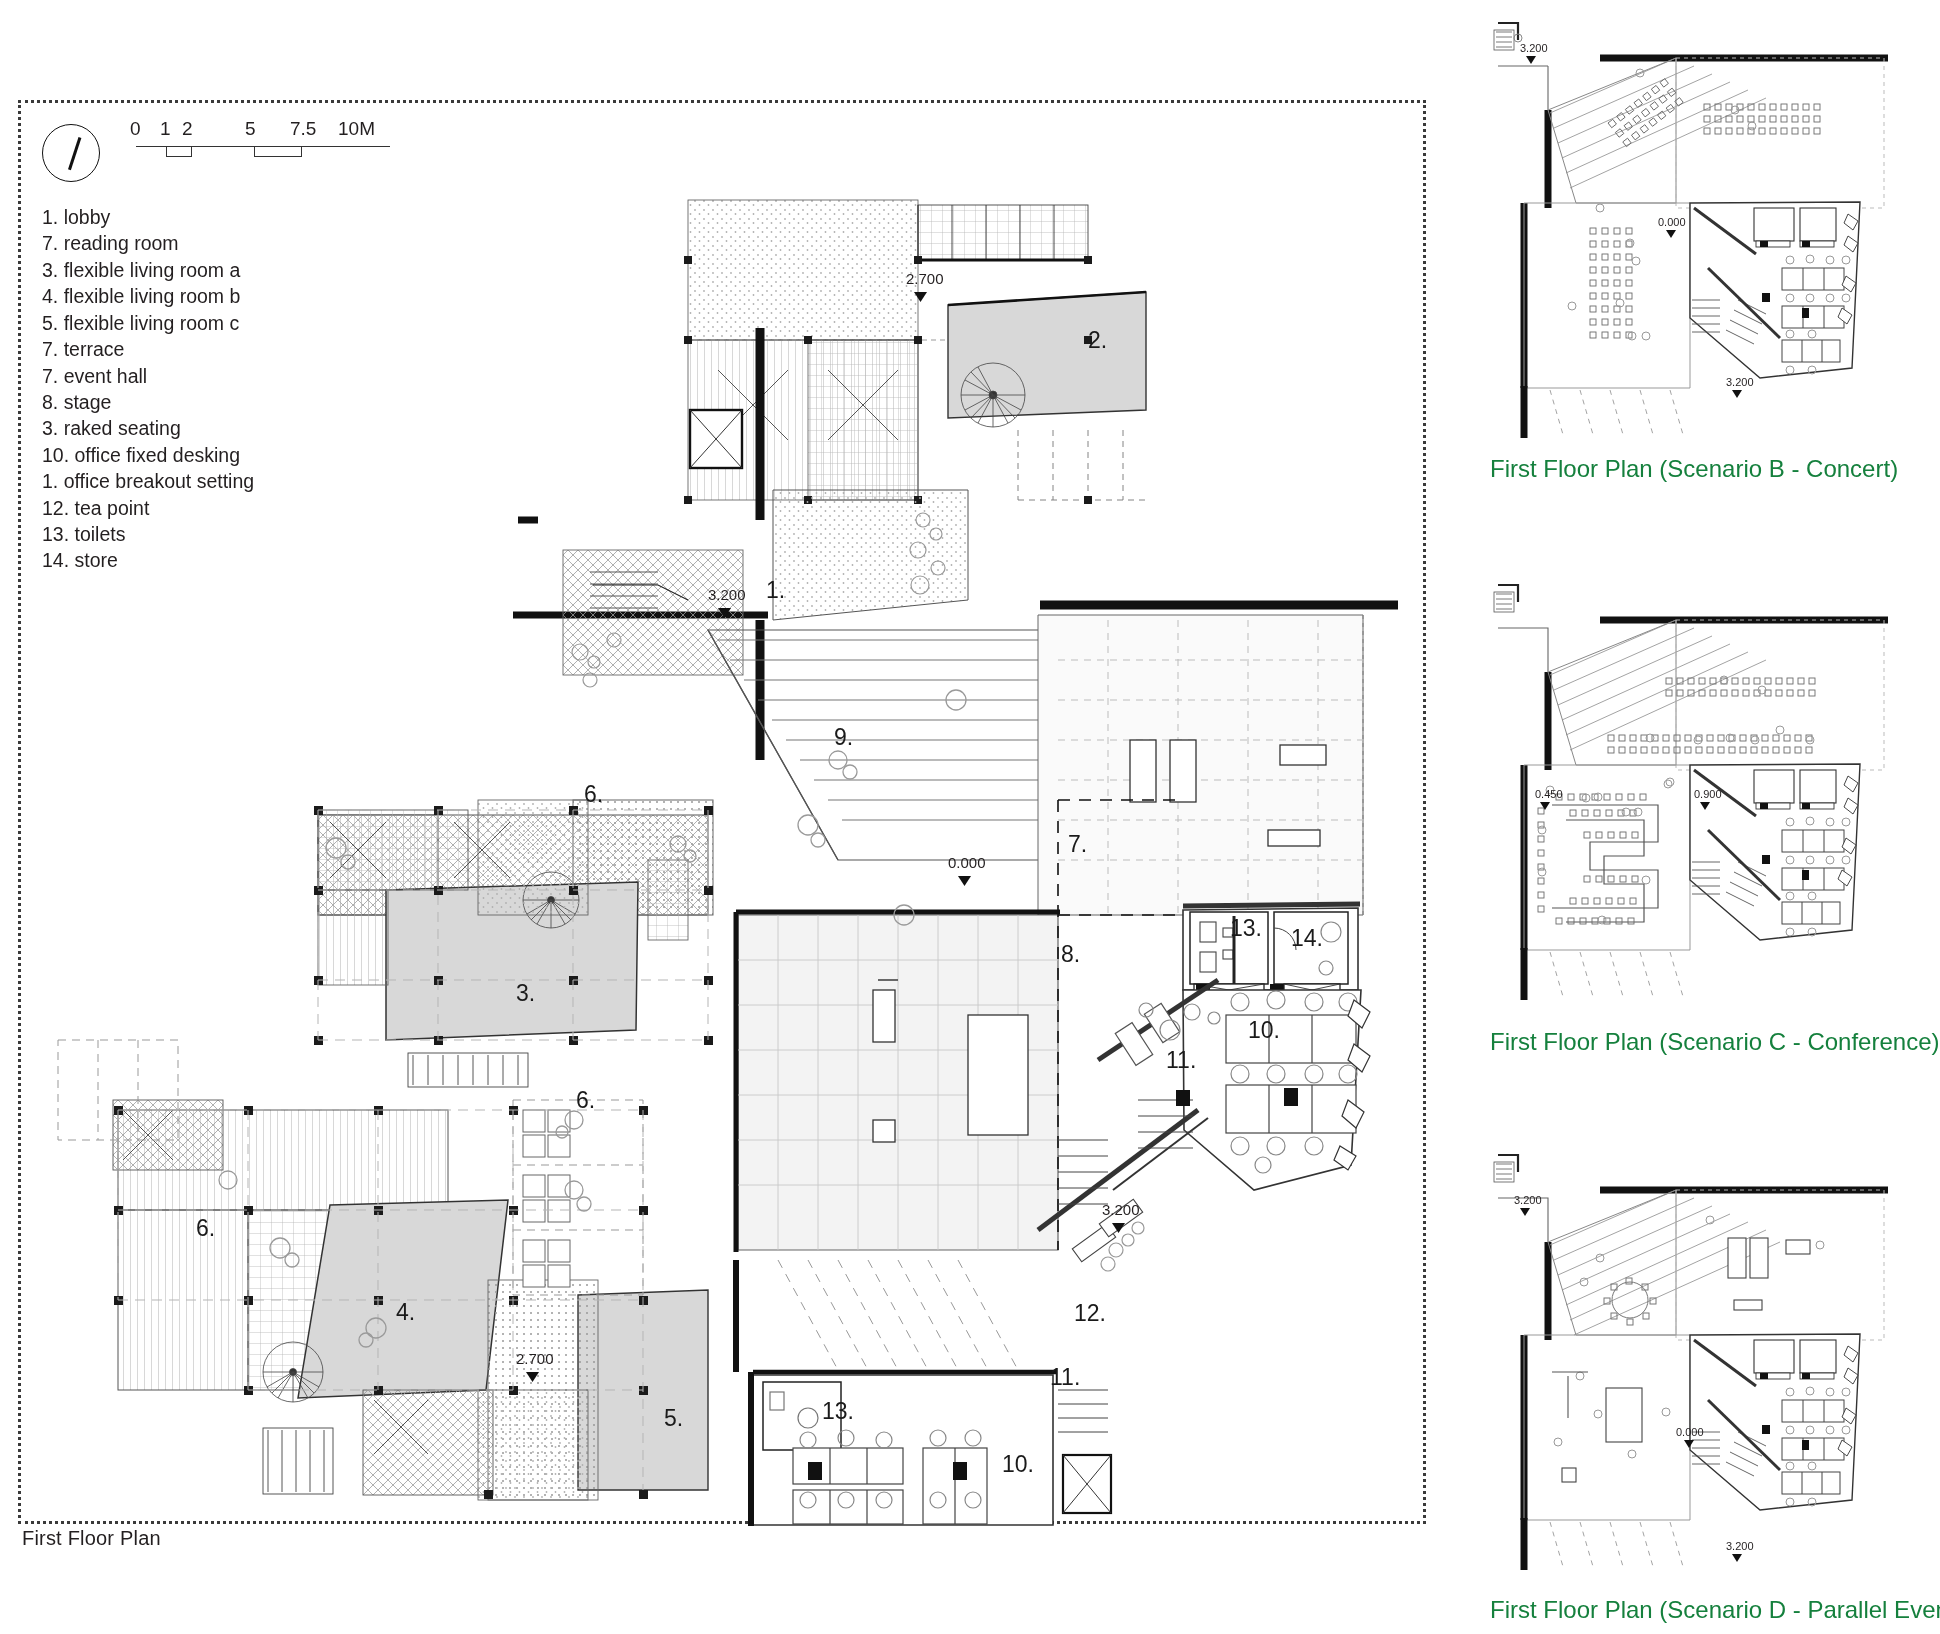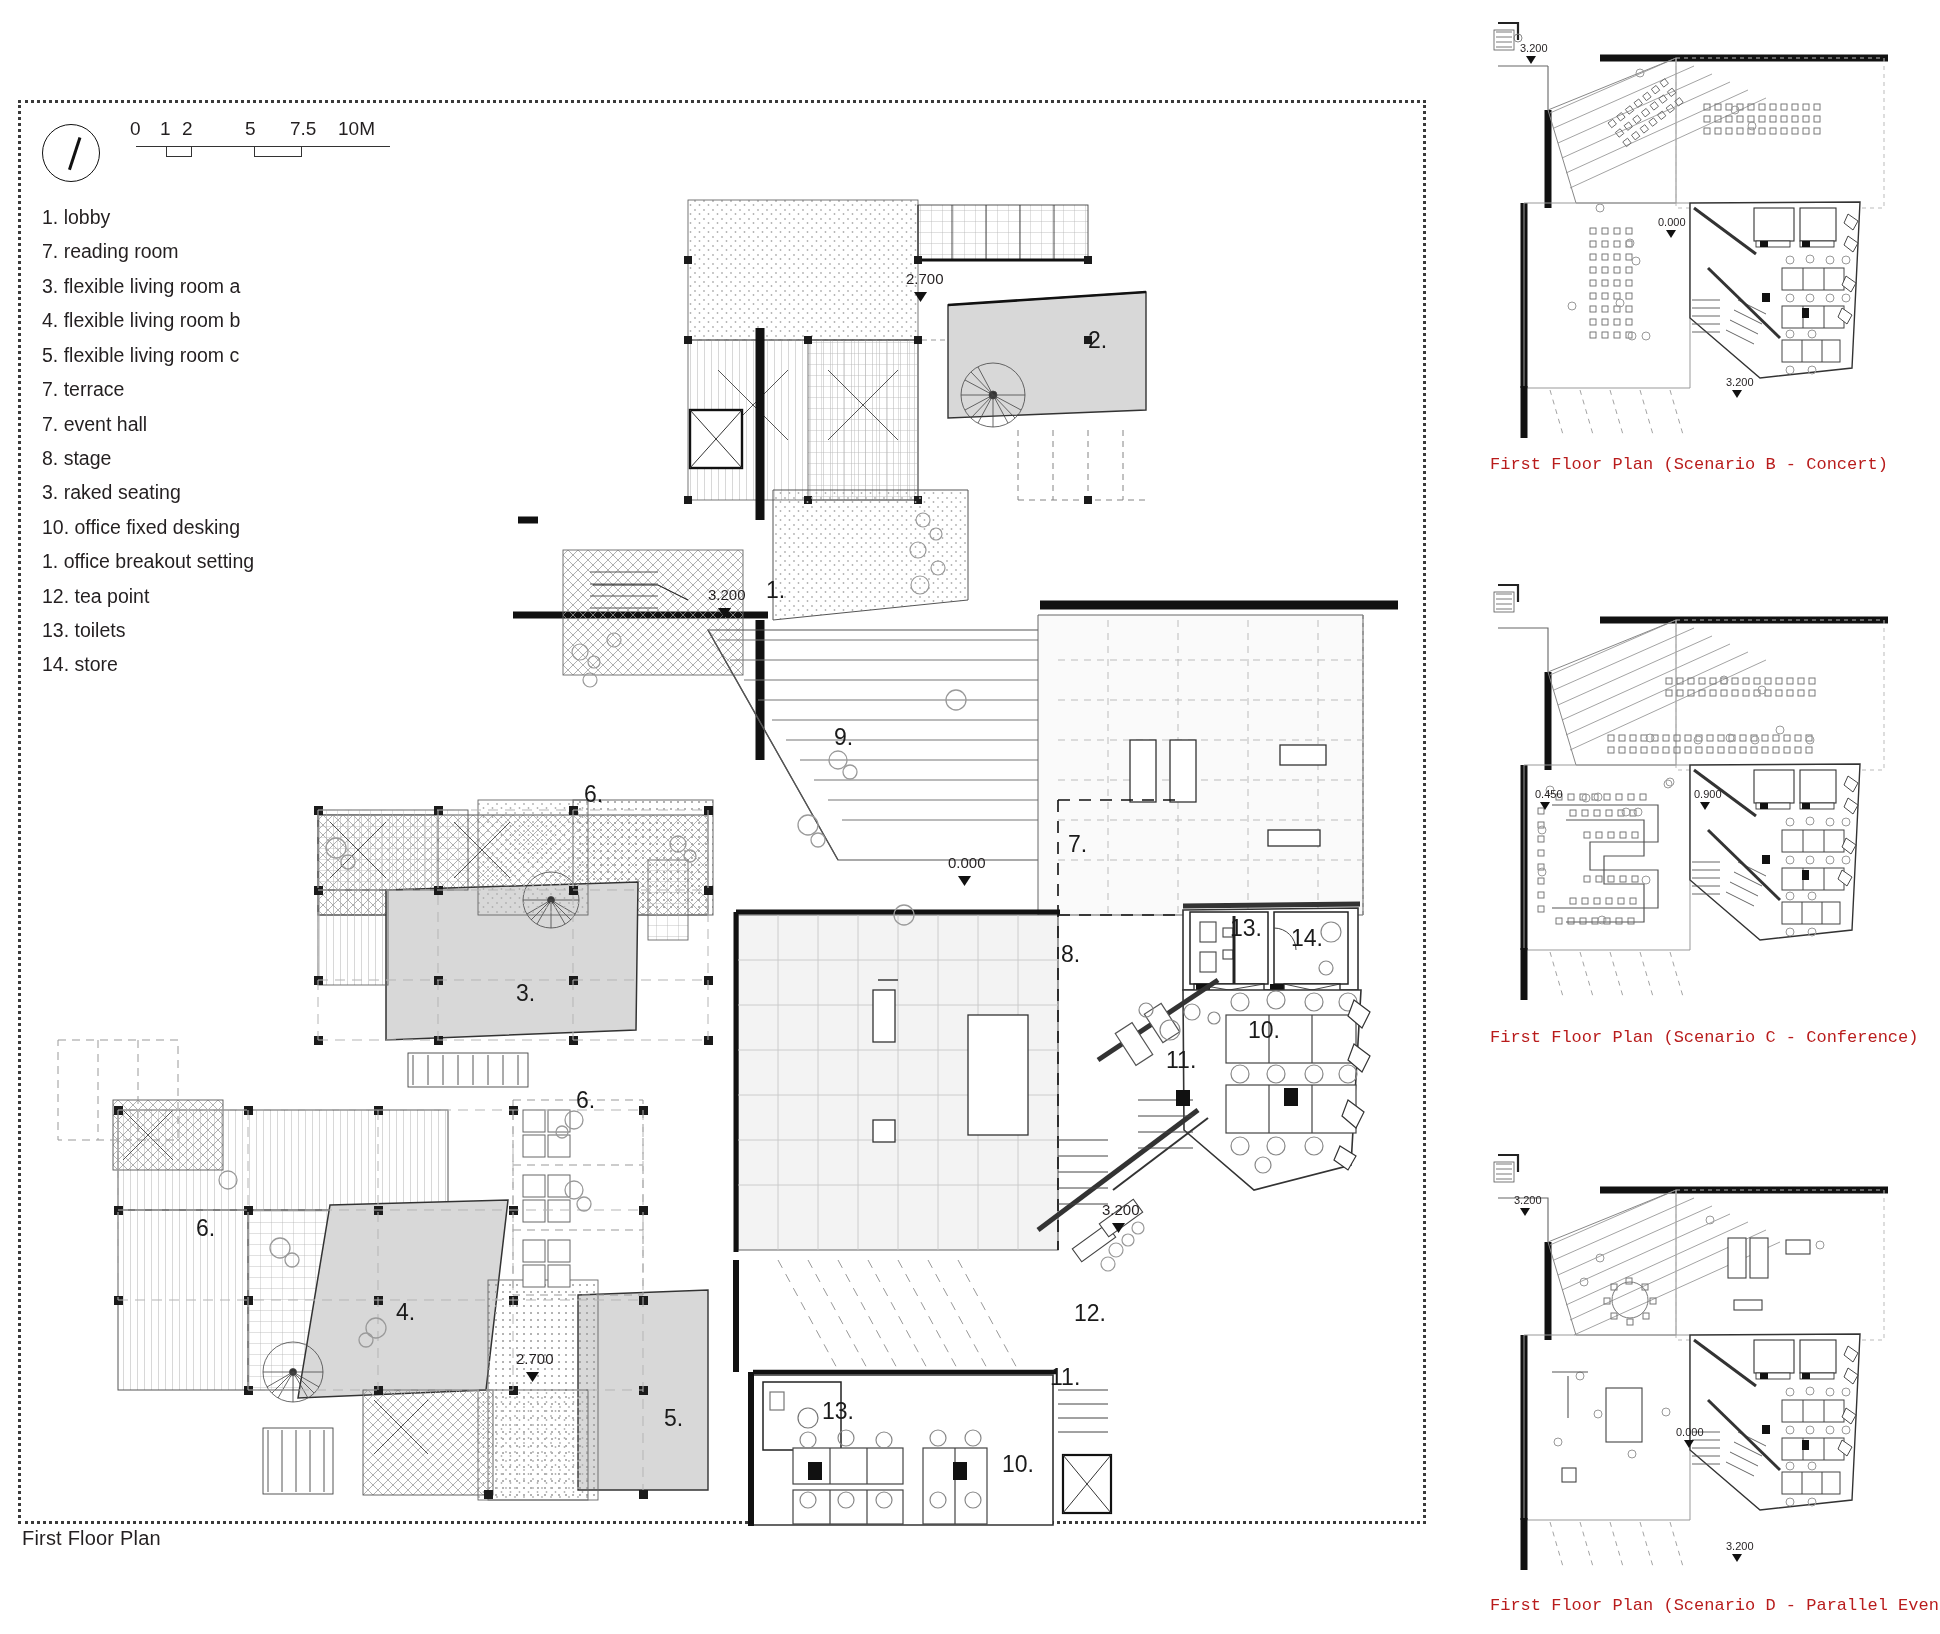--- a/index.html
+++ b/index.html
@@ -66,35 +66,34 @@
     position: absolute; top: 10px;
     border-top: 1.3px solid #333;
   }
 
   #legend-list {
     margin-top: 8px;
     list-style: none; padding: 0;
     font-size: 19.5px; line-height: 1.355;
     color: #231f20;
   }
-  #legend-list li { white-space: nowrap; margin-top: 8px; }
+  #legend-list li { white-space: nowrap; }
 
   
   #plan-svg { position: absolute; left: 18px; top: 100px; }
 
   
   .thumb {
     position: absolute;
     width: 420px; height: 435px;
   }
   .thumb-caption {
     position: absolute;
-    font-size: 17px; color: #b91c1c;
+    font-size: 24px; color: #15803d;
     white-space: nowrap;
-    font-family: Liberation Mono, monospace;
   }
   #thumb-b { left: 1480px; top: 18px; }
   #cap-b   { left: 1490px; top: 455px; }
   #thumb-c { left: 1480px; top: 580px; }
   #cap-c   { left: 1490px; top: 1028px; }
   #thumb-d { left: 1480px; top: 1150px; }
   #cap-d   { left: 1490px; top: 1596px; }
 
   .lvl-label { font-size: 15px; fill: #231f20; font-family: "Liberation Sans", sans-serif; }
   .lvl-label-sm { font-size: 11px; fill: #231f20; font-family: "Liberation Sans", sans-serif; }

